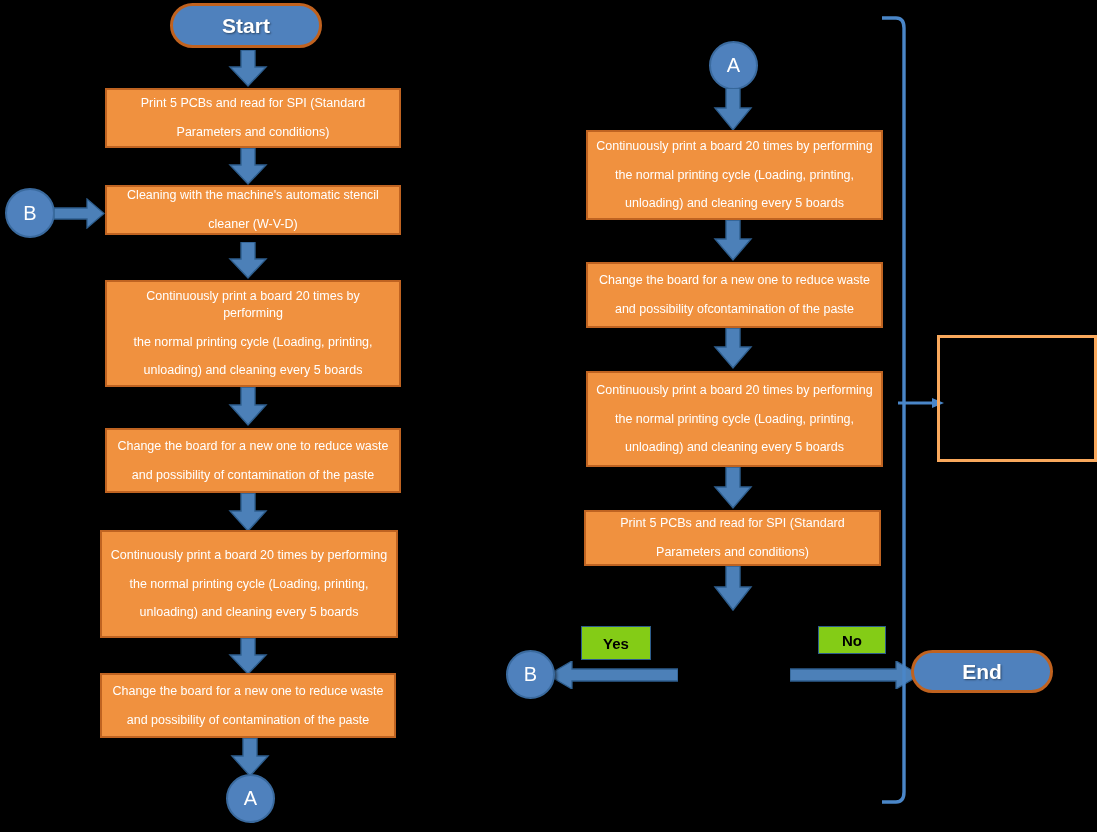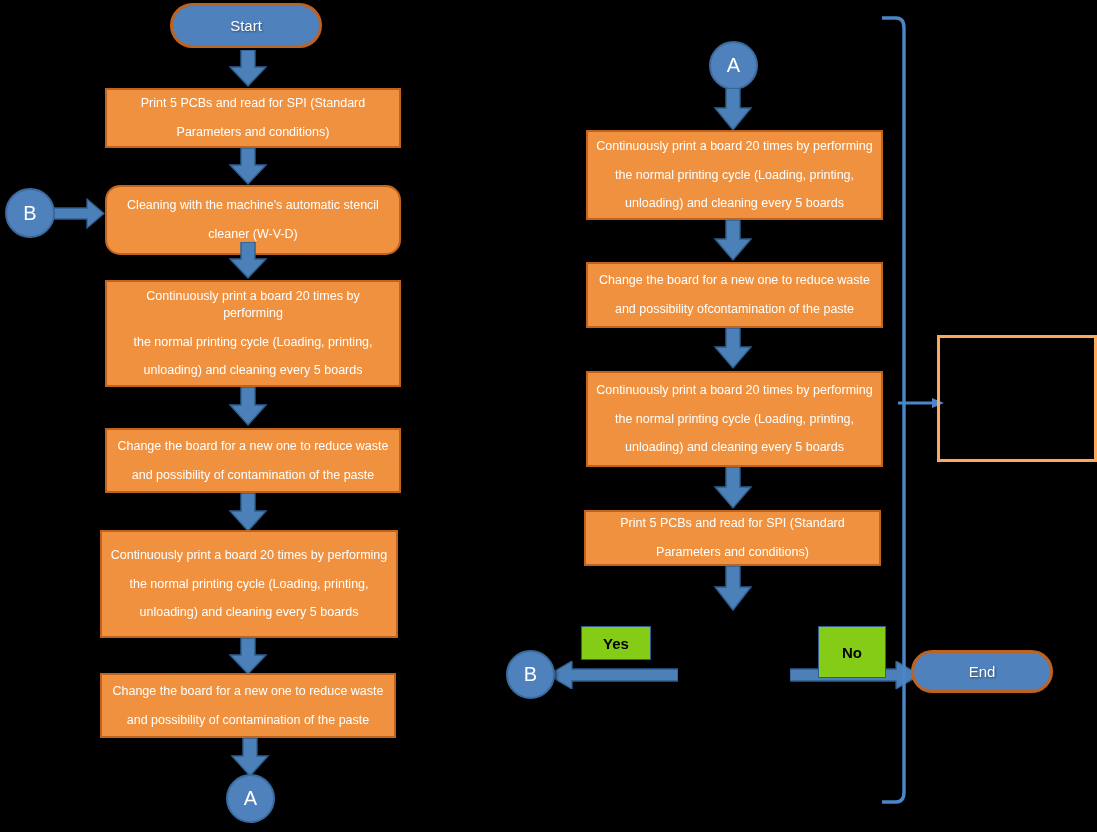--- a/index.html
+++ b/index.html
@@ -39,22 +39,22 @@
   .pill {
     position: absolute;
     background: #4F81BD;
     border: 3px solid #C0621F;
     border-radius: 28px;
     box-sizing: border-box;
     display: flex;
     align-items: center;
     justify-content: center;
     color: #FFFFFF;
-    font-size: 15px;
-    font-weight: normal;
+    font-size: 21px;
+    font-weight: bold;
     text-shadow: 1px 1px 2px rgba(0,0,0,0.45);
   }
 
   
   .conn {
     position: absolute;
     background: #4F81BD;
     border: 2px solid #3A6A9E;
     border-radius: 50%;
     box-sizing: border-box;
@@ -152,21 +152,21 @@
   <div class="conn" style="left:5px; top:188px; width:50px; height:50px;">
     <span>B</span>
   </div>
 
   <div class="arrow-right" style="left:54px; top:198px;">
     <svg width="52" height="31" viewBox="0 0 52 31">
       <polygon points="0,10 33,10 33,1 50,15.5 33,30 33,21 0,21" fill="#4C80B8" stroke="#2E5E8E" stroke-width="1.3"></polygon>
     </svg>
   </div>
 
-  <div class="proc" style="left:105px; top:185px; width:296px; height:70px; flex-direction:column;border-radius:15px;">
+  <div class="proc" style="left:105px; top:185px; width:296px; height:50px; flex-direction:column;">
     <span>Cleaning with the machine's automatic stencil</span>
     <span>cleaner (W-V-D)</span>
   </div>
 
   <div class="arrow-down" style="left:228px; top:242px;">
     <svg width="40" height="38" viewBox="0 0 40 38">
       <polygon points="13,0 27,0 27,17 38,17 20,36 2,17 13,17" fill="#4C80B8" stroke="#2E5E8E" stroke-width="1.4"></polygon>
     </svg>
   </div>
 
@@ -290,21 +290,21 @@
 
 
   <div class="conn" style="left:506px; top:650px; width:49px; height:49px;">
     <span>B</span>
   </div>
 
   <div class="labelbox" style="left:581px; top:626px; width:70px; height:34px;">
     <span>Yes</span>
   </div>
 
-  <div class="labelbox" style="left:818px; top:626px; width:68px; height:52px;">
+  <div class="labelbox" style="left:818px; top:626px; width:68px; height:28px;">
     <span>No</span>
   </div>
 
   <div class="pill" style="left:911px; top:650px; width:142px; height:43px;">
     <span>End</span>
   </div>
 
   <div class="bracket" style="left:870px; top:12px; width:42px; height:796px;">
     <svg width="42" height="796" viewBox="0 0 42 796">
       <path d="M 12,6 L 26,6 Q 34,6 34,16 L 34,780 Q 34,790 26,790 L 12,790" fill="none" stroke="#4A86C8" stroke-width="3.4"></path>

